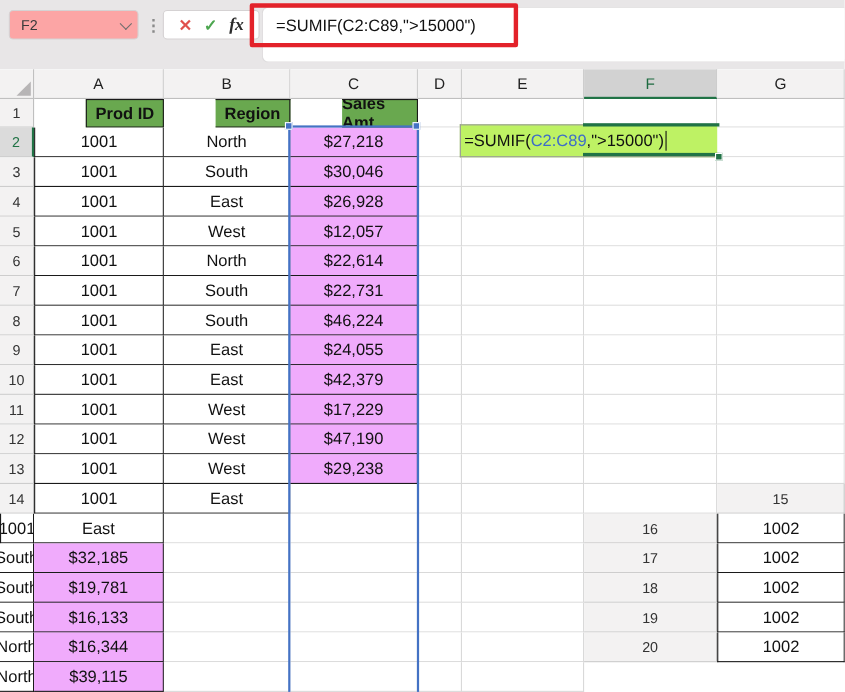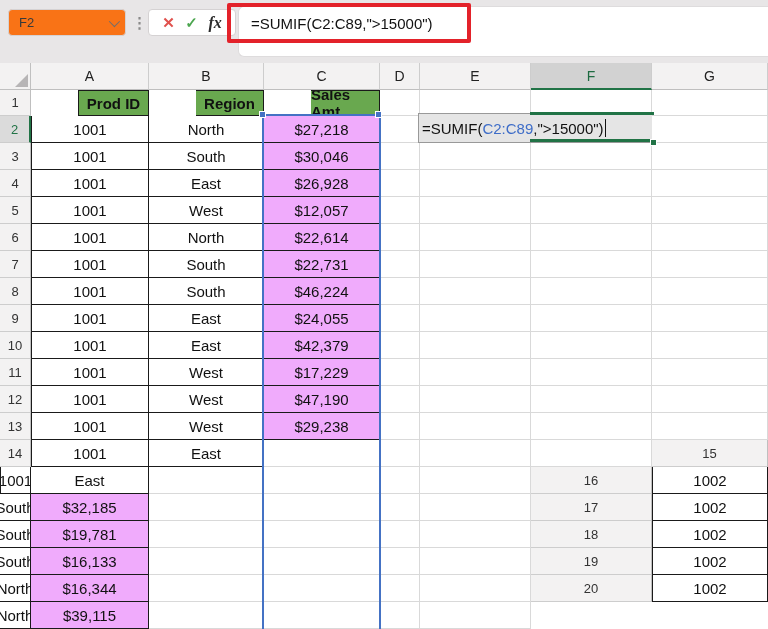--- a/index.html
+++ b/index.html
@@ -2,21 +2,21 @@
 <html><head>
 <meta charset="utf-8">
 <style>
   * { box-sizing: border-box; margin: 0; padding: 0; }
   html,body { width:768px; height:629px; overflow:hidden; }
   body { font-family:"Liberation Sans", sans-serif; background:#fff; position:relative; }
   #app { position:absolute; inset:0; width:768px; height:629px; }
 
   
   .toolbar { position:absolute; left:0; top:0; width:768px; height:63px; background:#e8e6e7; }
-  .name-box { position:absolute; left:8px; top:9px; width:118px; height:27px; background:#f97316;
+  .name-box { position:absolute; left:8px; top:9px; width:118px; height:27px; background:#fca5a5;
               border:1px solid #d5d2d3; border-radius:4px; display:flex; align-items:center;
               padding:0 8px 0 10px; font-size:13px; color:#3a3a3a; }
   .name-box .spacer { flex:1; }
   .chev { width:8px; height:8px; border-right:1.6px solid #6e6e6e; border-bottom:1.6px solid #6e6e6e;
           transform:rotate(45deg) translateY(-2px); }
   .dots { position:absolute; left:132px; top:9px; height:27px; display:flex; align-items:center;
           color:#8a8a8a; font-size:15px; font-weight:bold; }
   .fx-group { position:absolute; left:148px; top:9px; width:88px; height:27px; background:#fff;
               border:1px solid #d5d2d3; border-radius:4px; display:flex; align-items:center;
               justify-content:space-around; padding:0 8px; }
@@ -54,21 +54,21 @@
   .hl { background:#f0abfc; }
   .td-empty { background:#fff; border-right:1px solid #d9d9d9; border-bottom:1px solid #d9d9d9; }
 
   
   .range-border { position:absolute; left:262px; top:114px; width:119px; height:515px;
                   border:2px solid #4472c4; border-bottom:none; z-index:5; pointer-events:none; }
   .range-handle { position:absolute; width:7px; height:7px; background:#4472c4;
                   border:1px solid #fff; z-index:6; }
   .rh-tl { left:259px; top:111px; }
   .rh-tr { left:375px; top:111px; }
-  .edit-box { position:absolute; left:418px; top:113px; width:234px; height:30px; background:#e5e5e5;
+  .edit-box { position:absolute; left:418px; top:113px; width:234px; height:30px; background:#bef264;
               border:1px solid #999; border-right:none; z-index:10; display:flex; align-items:center;
               padding-left:3px; font-size:15px; color:#111; white-space:nowrap; }
   .ref-blue { color:#3e6dc8; }
   .caret { display:inline-block; width:1.5px; height:18px; background:#111; margin-left:1px; }
   .f2-line { position:absolute; left:530px; width:124px; height:3px; background:#217346; z-index:11; }
   .f2-top { top:112px; } .f2-bottom { top:139px; }
   .fill-handle { position:absolute; left:650px; top:139px; width:7px; height:7px;
                  background:#217346; border:1px solid #fff; z-index:12; }
 </style>
 </head>

